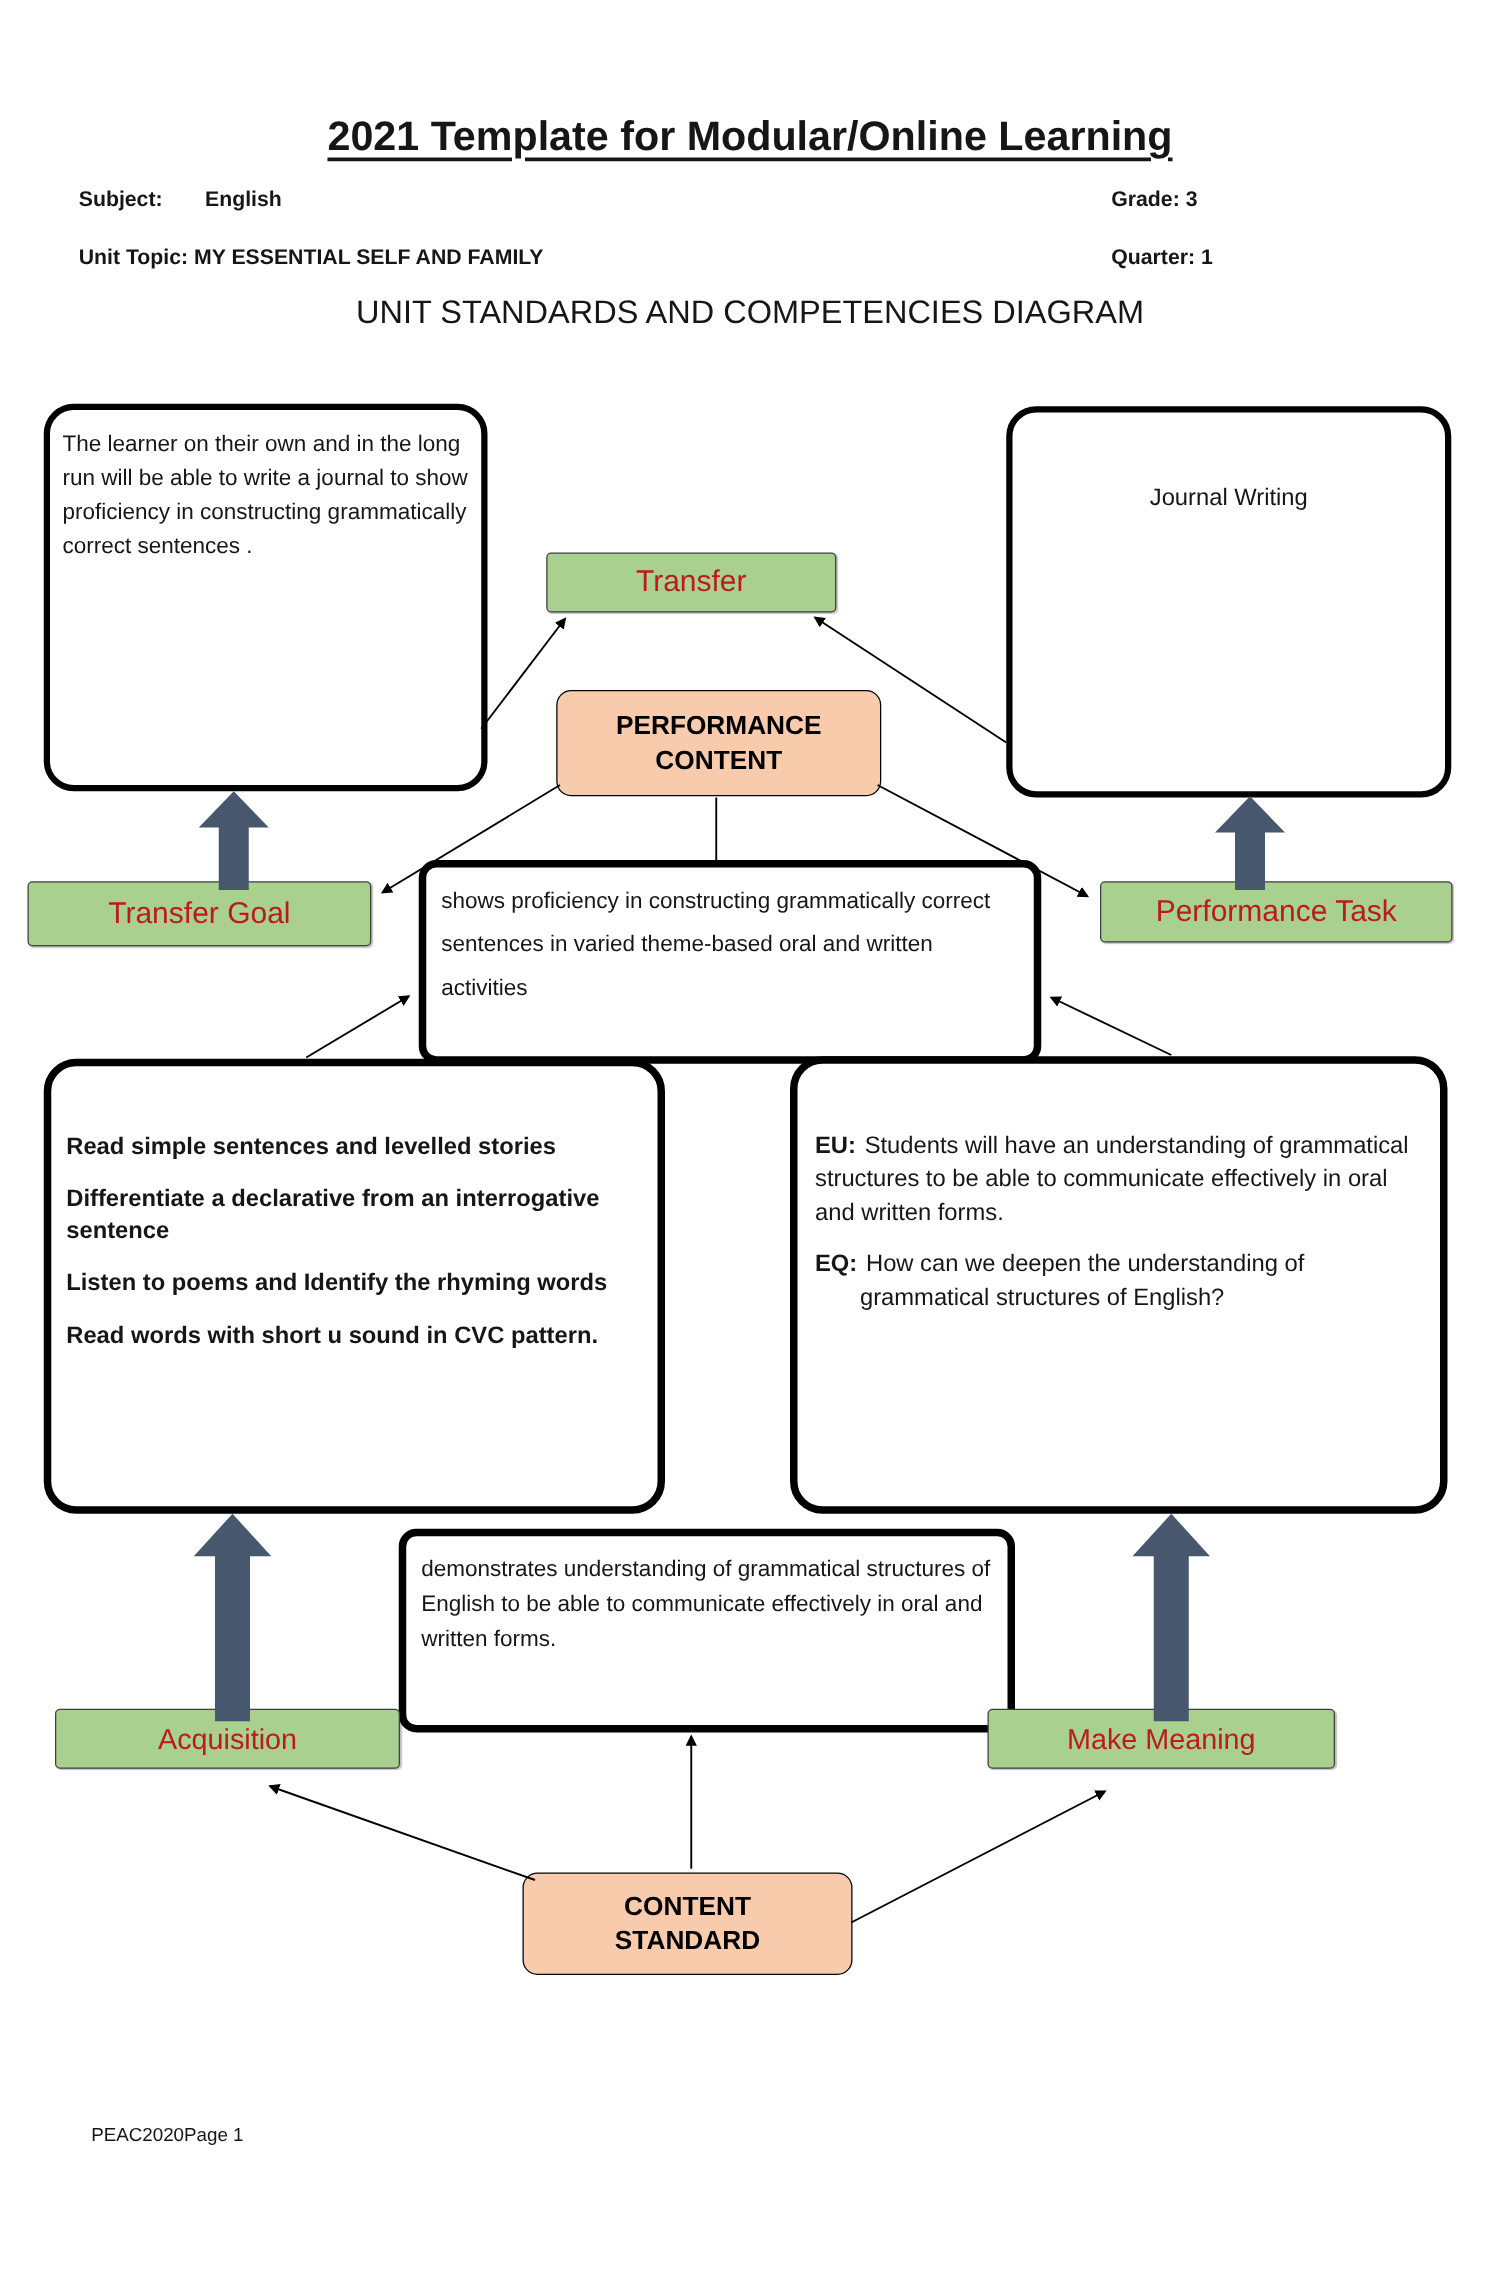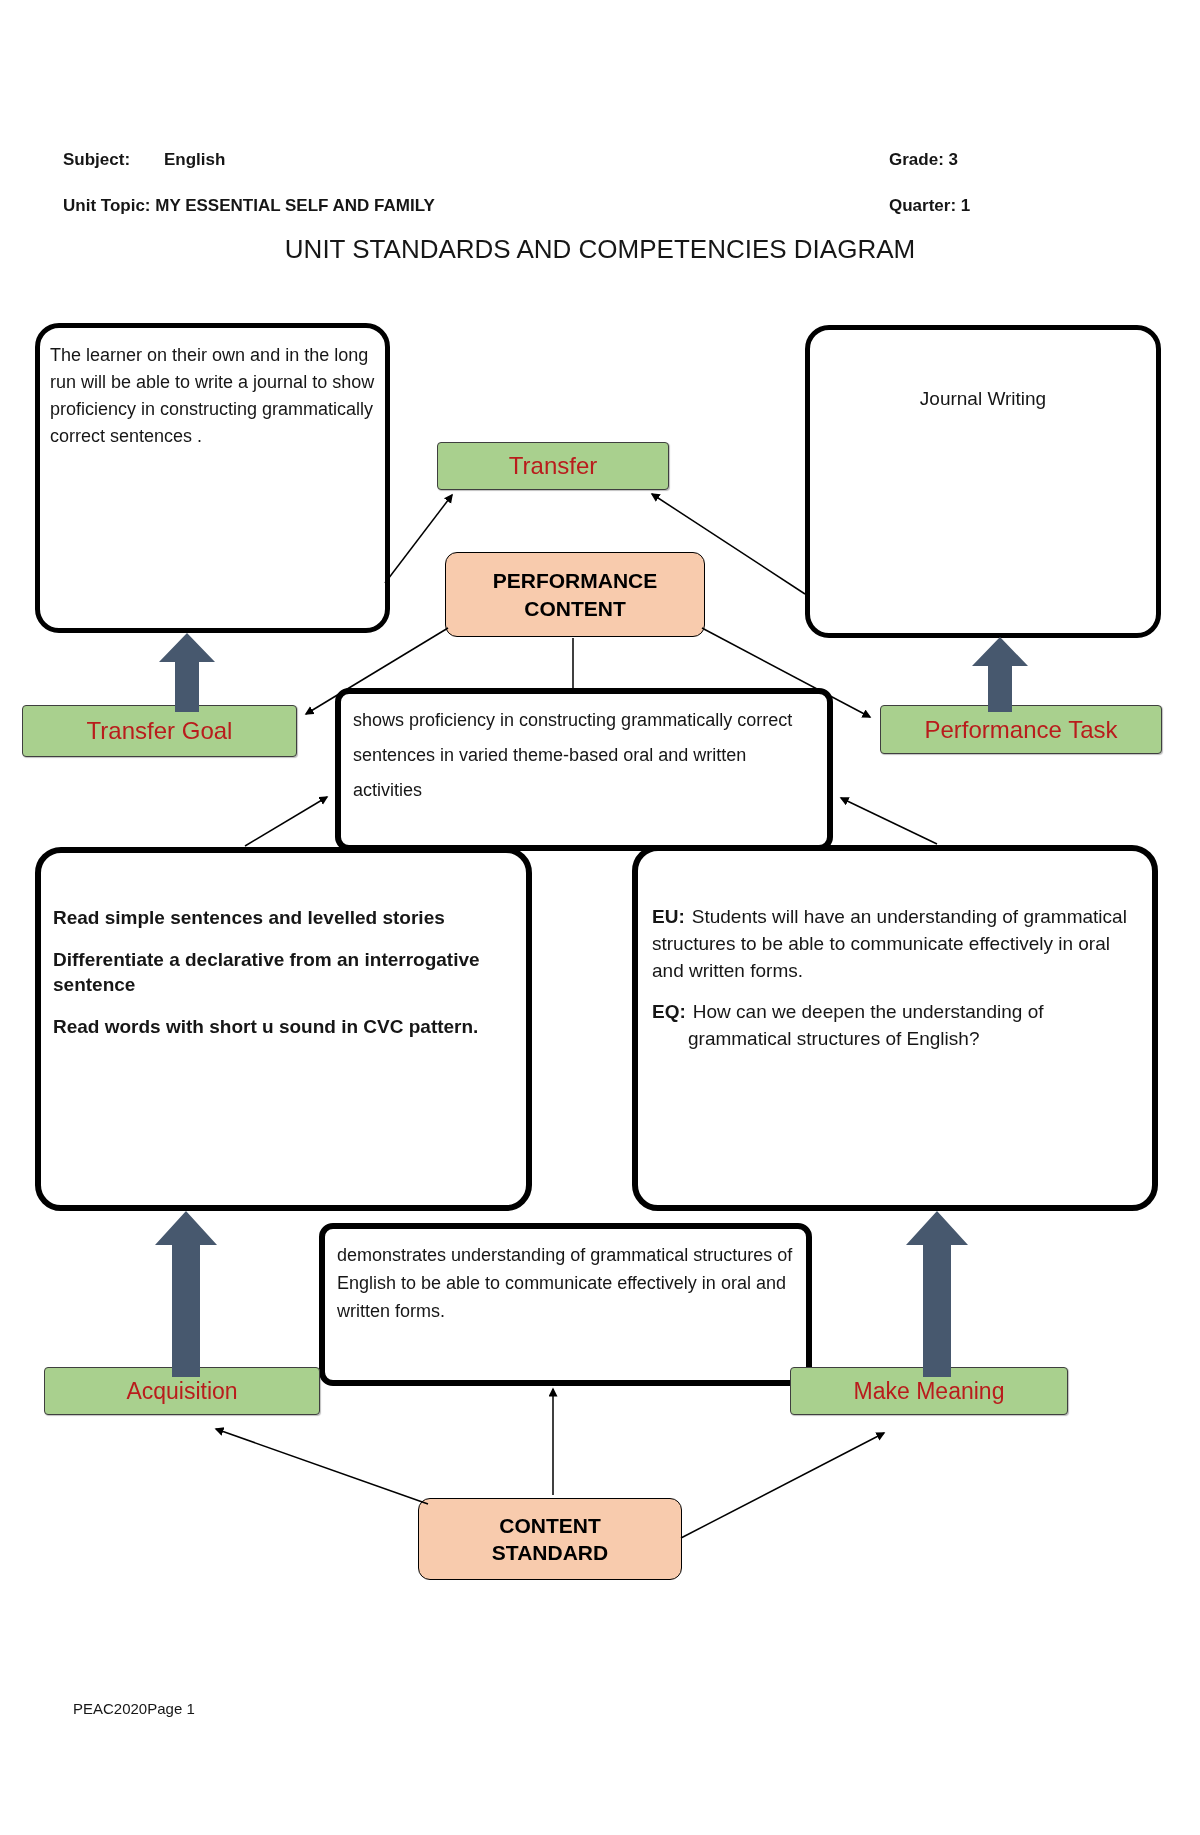--- a/index.html
+++ b/index.html
@@ -42,20 +42,23 @@
   .eu-label,.eq-label{font-weight:bold;margin-right:7px;}
   .eq-para{padding-right:70px;padding-left:36px;text-indent:-36px;margin-top:14px;}
 
   #footer{left:73px;top:1700px;font-size:15px;z-index:3;}
 </style>
 </head>
 <body>
 
 <div id="page">
 
+  <div class="abs" id="title">
+    <span>2021 Template for Modular/Online Learning</span>
+  </div>
   <div class="abs meta" style="left:63px;top:150px;">Subject:</div>
   <div class="abs meta" style="left:164px;top:150px;">English</div>
   <div class="abs meta" style="left:889px;top:150px;">Grade: 3</div>
   <div class="abs meta" style="left:63px;top:196px;">Unit Topic: MY ESSENTIAL SELF AND FAMILY</div>
   <div class="abs meta" style="left:889px;top:196px;">Quarter: 1</div>
   <div class="abs" id="diagram-heading">UNIT STANDARDS AND COMPETENCIES DIAGRAM</div>
 
   <svg id="connectors" width="1200" height="1835" viewBox="0 0 1200 1835">
     <defs>
       <marker id="ah" markerWidth="10" markerHeight="10" refX="7.5" refY="4.5" orient="auto" markerUnits="userSpaceOnUse">
@@ -103,20 +106,21 @@
   <div class="abs green" style="left:22px;top:705px;width:273px;height:50px;">
     <span>Transfer Goal</span>
   </div>
   <div class="abs green" style="left:880px;top:705px;width:280px;height:47px;">
     <span>Performance Task</span>
   </div>
 
   <div class="abs bigbox2" style="left:35px;top:847px;width:497px;height:364px;padding:52px 12px 0 12px;box-sizing:border-box;font-weight:bold;">
     <p class="para">Read simple sentences and levelled stories</p>
     <p class="para">Differentiate a declarative from an interrogative sentence</p>
+    <p class="para">Listen to poems and Identify the rhyming words</p>
     <p class="para">Read words with short u sound in CVC pattern.</p>
   </div>
 
   <div class="abs bigbox2" style="left:632px;top:845px;width:526px;height:366px;padding:52px 14px 0 14px;box-sizing:border-box;line-height:27px;">
     <p class="para" style="margin:0;">
       <span class="eu-label">EU:</span><span>Students will have an understanding of grammatical structures to be able to communicate effectively in oral and written forms.</span>
     </p>
     <p class="para eq-para">
       <span class="eq-label">EQ:</span><span>How can we deepen  the understanding of grammatical structures of English?</span>
     </p>

